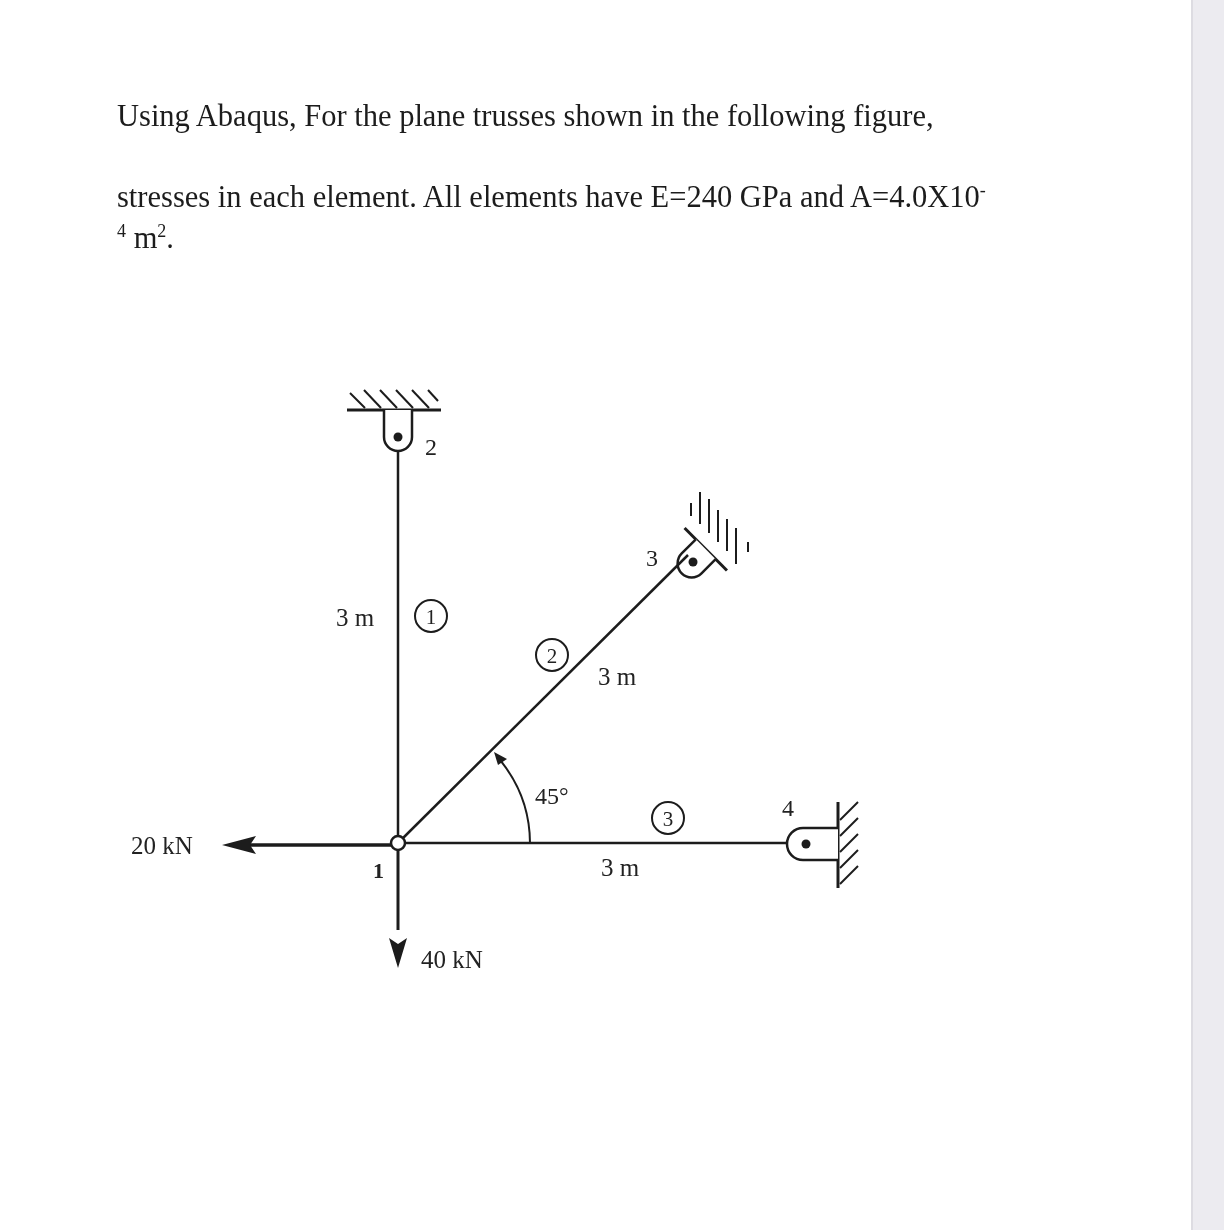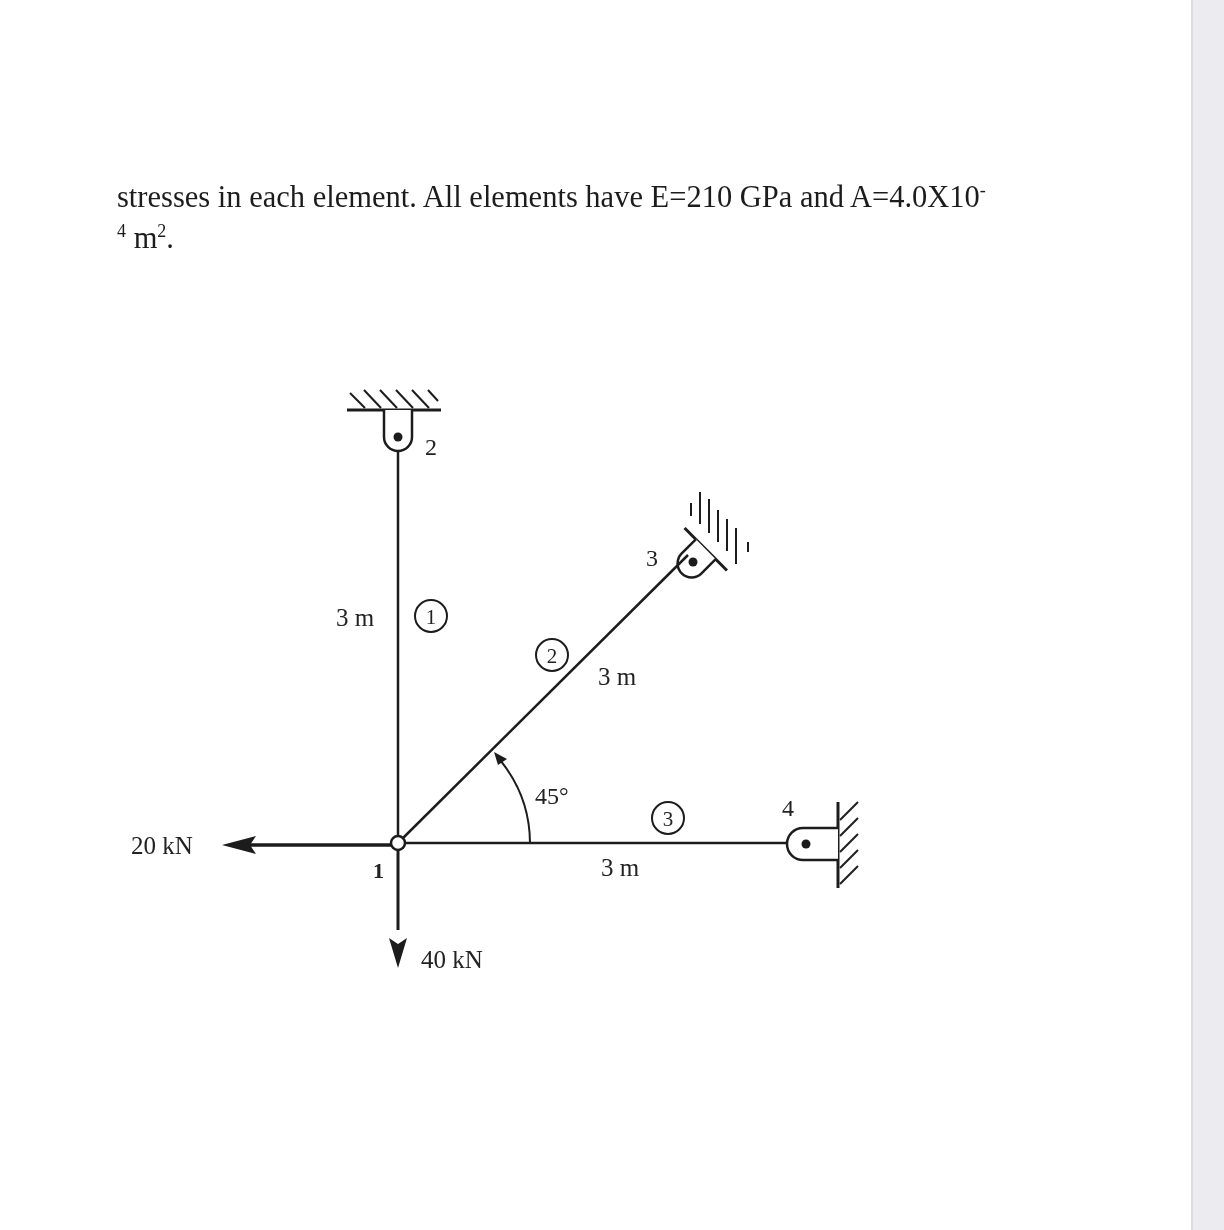--- a/index.html
+++ b/index.html
@@ -22,23 +22,23 @@
     .figure { position: absolute; left: 0; top: 0; width: 1224px; height: 1230px; }
     .figure svg { position: absolute; left: 0; top: 0; }
     .lbl { font-family: "Liberation Serif", "DejaVu Serif", serif; fill: #222; }
   </style>
 </head>
 <body>
 
 <div class="side-strip"></div>
 
 <div class="problem">
+  <span>Using Abaqus, For the plane trusses shown in the following figure,</span><br>
   <br>
-  <br>
-  <span>stresses in each element. All elements have E=210 GPa and A=4.0X10</span><sup>-</sup><br>
+  <span>stresses in each element. All elements have E=240 GPa and A=4.0X10</span><sup>-</sup><br>
   <sup>4</sup><span> m</span><sup>2</sup><span>.</span>
 </div>
 
 <div class="figure">
   <svg width="1224" height="1230" viewBox="0 0 1224 1230" xmlns="http://www.w3.org/2000/svg">
     <defs>
       <marker id="arrowHead" markerWidth="10" markerHeight="10" refX="9" refY="5" orient="auto" markerUnits="userSpaceOnUse">
         <path d="M0,0 L10,5 L0,10 z" fill="#1c1c1c"></path>
       </marker>
     </defs>

